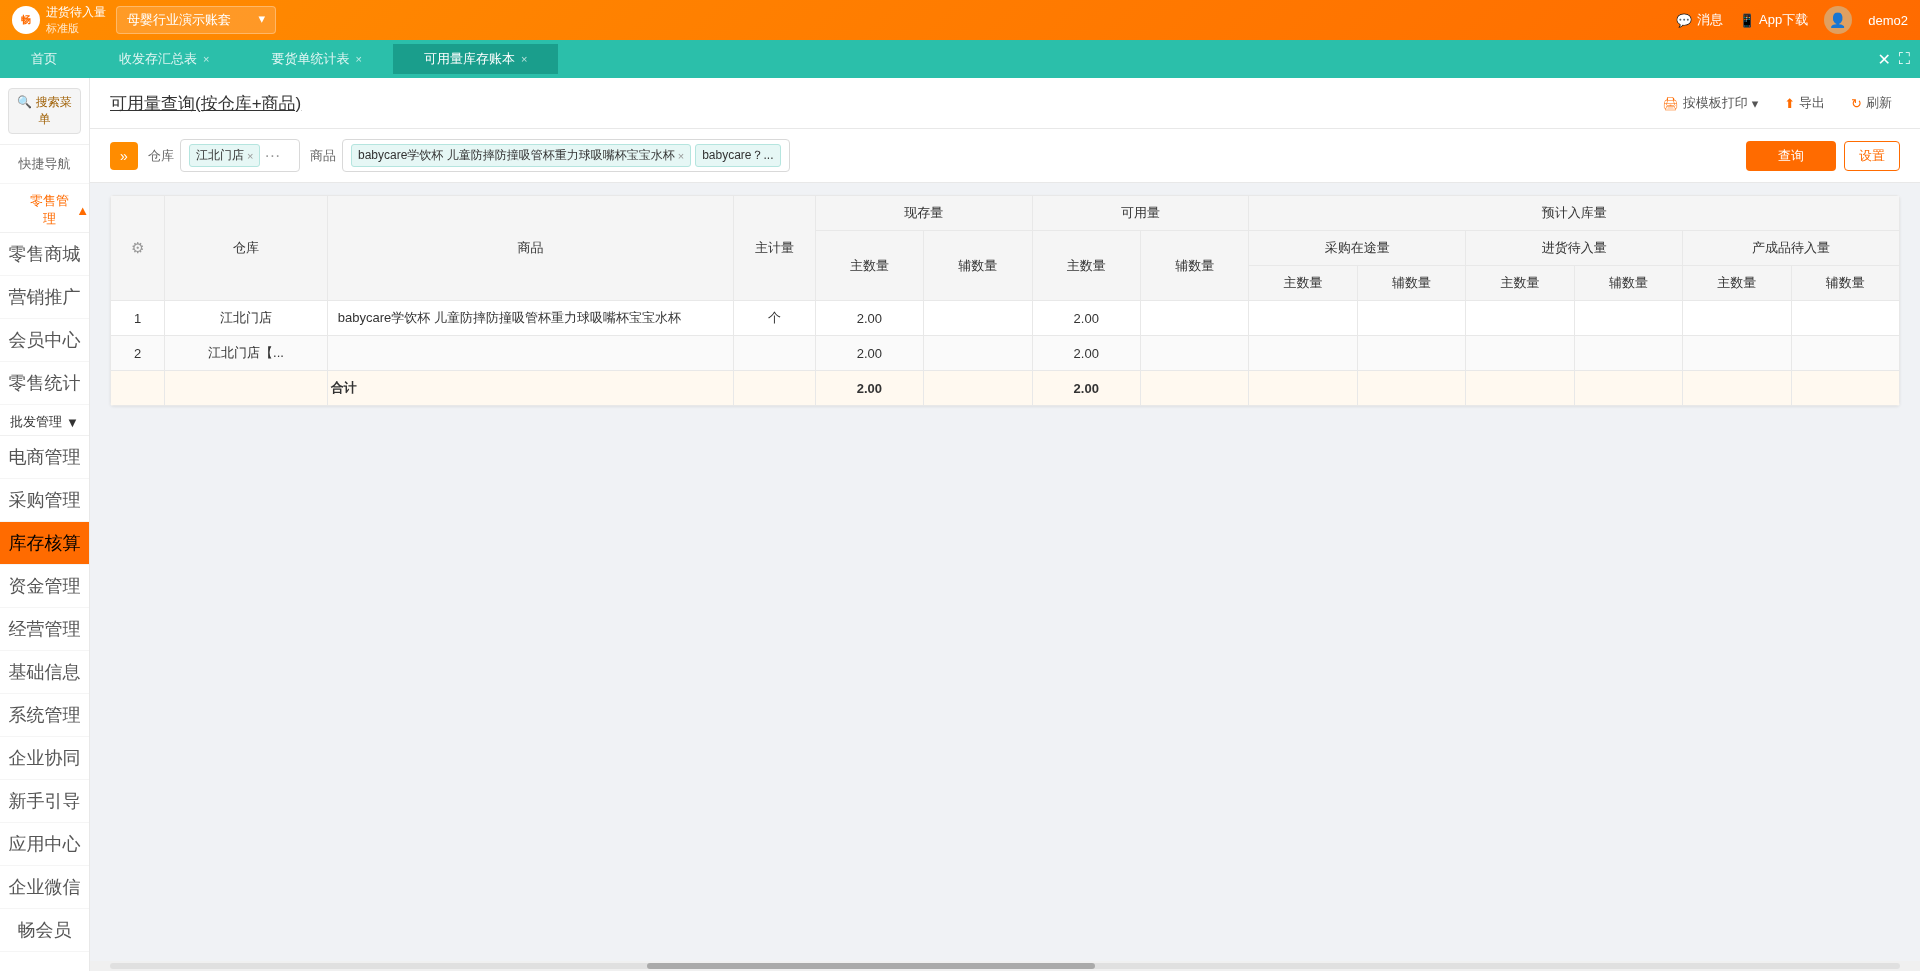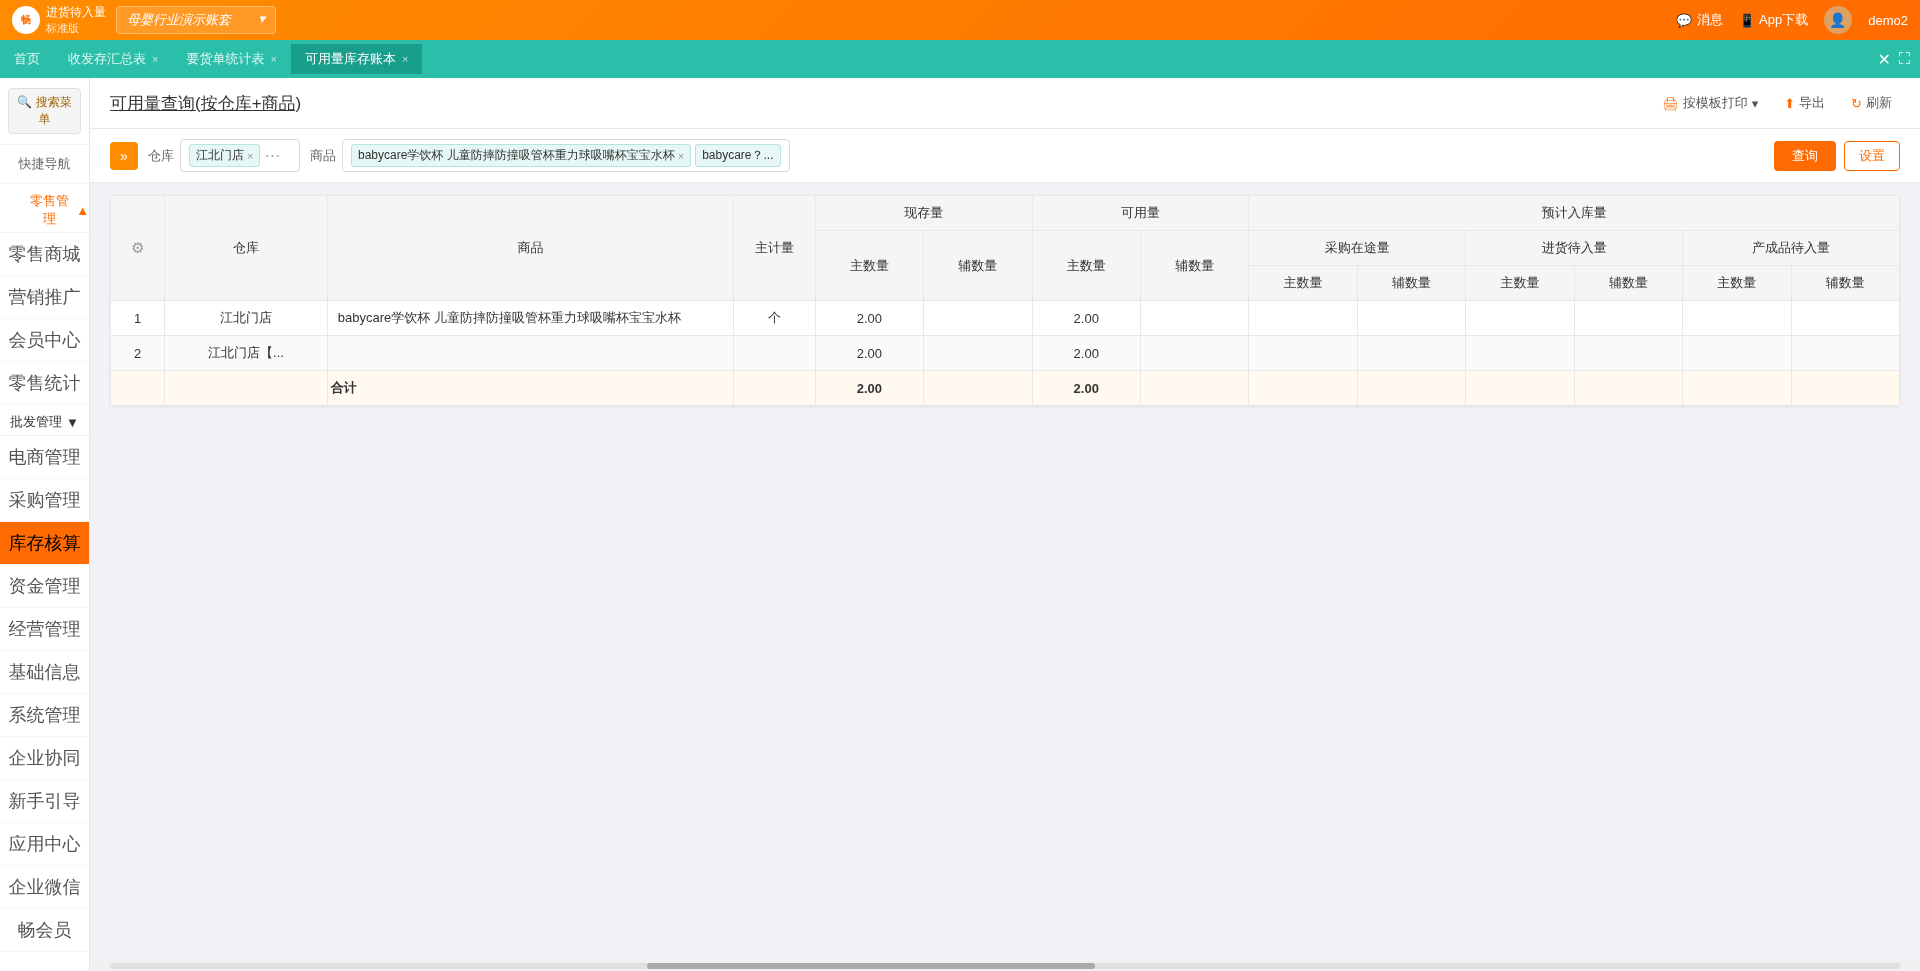--- a/index.html
+++ b/index.html
@@ -23,41 +23,40 @@
     .industry-selector {
       background: rgba(255,255,255,0.15);
       border: 1px solid rgba(255,255,255,0.3);
       border-radius: 4px;
       padding: 4px 10px;
       color: #fff;
       display: flex;
       align-items: flex-start;
       cursor: pointer;
       min-width: 160px;
-      font-style: italic;
     }
     .industry-selector span { font-size: 13px; }
 
     .top-bar-right { display: flex; align-items: center; gap: 16px; }
     .top-bar-btn { color: #fff; font-size: 13px; display: flex; align-items: center; gap: 4px; cursor: pointer; }
     .avatar { width: 28px; height: 28px; border-radius: 50%; background: #e0a060; display: flex; align-items: center; justify-content: center; overflow: hidden; }
 
     
     .tab-bar {
       height: 38px;
       background: #2bbfaa;
       display: flex;
       align-items: center;
       padding: 0 0 0 0;
     }
     .tab-item {
       height: 30px;
       display: flex;
       align-items: center;
-      padding: 0 14px;
+      padding: 0 31px;
       cursor: pointer;
       font-size: 13px;
       color: rgba(255,255,255,0.85);
       gap: 6px;
       white-space: nowrap;
     }
     .tab-item.active {
       background: #1a9e8c;
       color: #fff;
       font-weight: 500;
@@ -211,21 +210,21 @@
       gap: 3px;
     }
     .tag-item .remove { color: #999; cursor: pointer; font-size: 11px; }
     .more-dots { color: #999; font-size: 16px; cursor: pointer; }
     .filter-buttons { margin-left: auto; display: flex; gap: 8px; }
     .btn-query {
       background: #ff6b00;
       color: #fff;
       border: none;
       border-radius: 4px;
-      padding: 5px 18px;
+      padding: 5px 32px;
       font-size: 13px;
       cursor: pointer;
     }
     .btn-settings {
       background: #fff;
       color: #ff6b00;
       border: 1px solid #ff6b00;
       border-radius: 4px;
       padding: 5px 14px;
       font-size: 13px;

